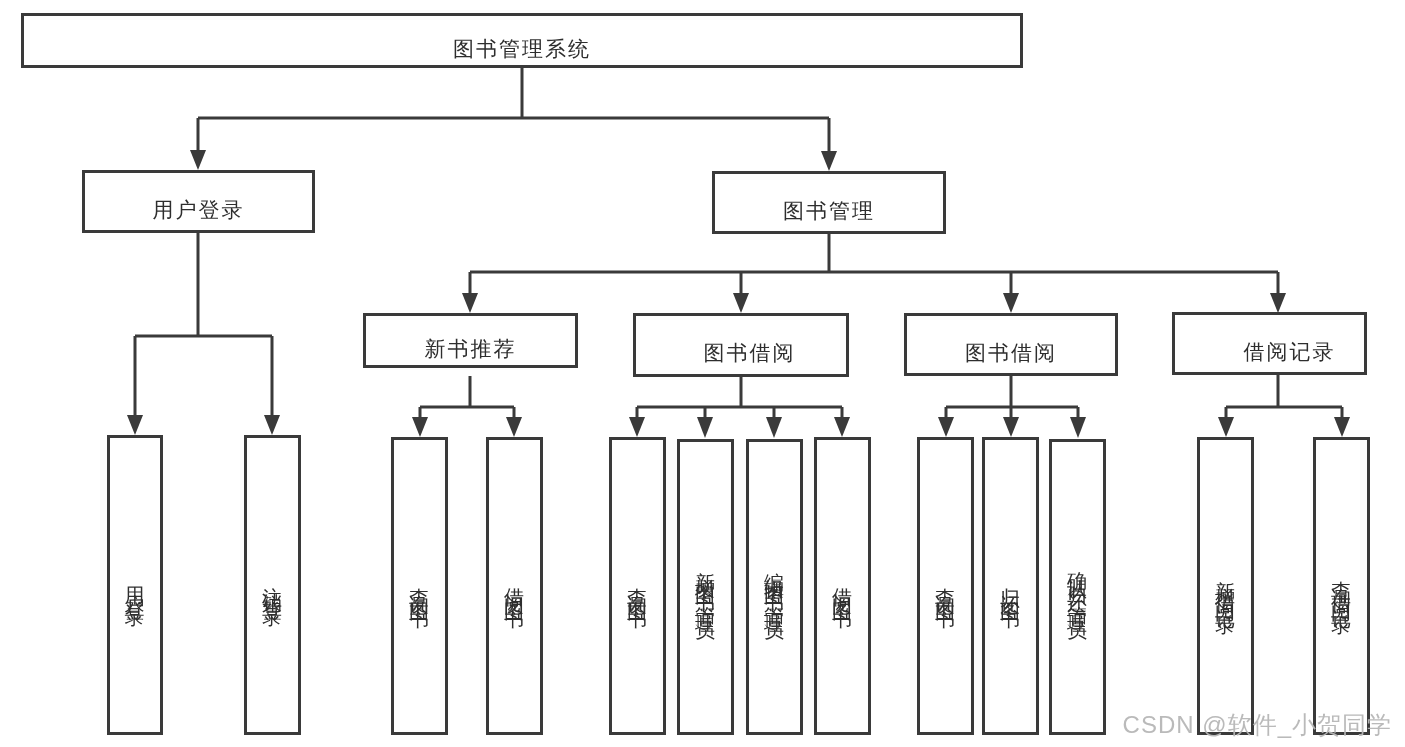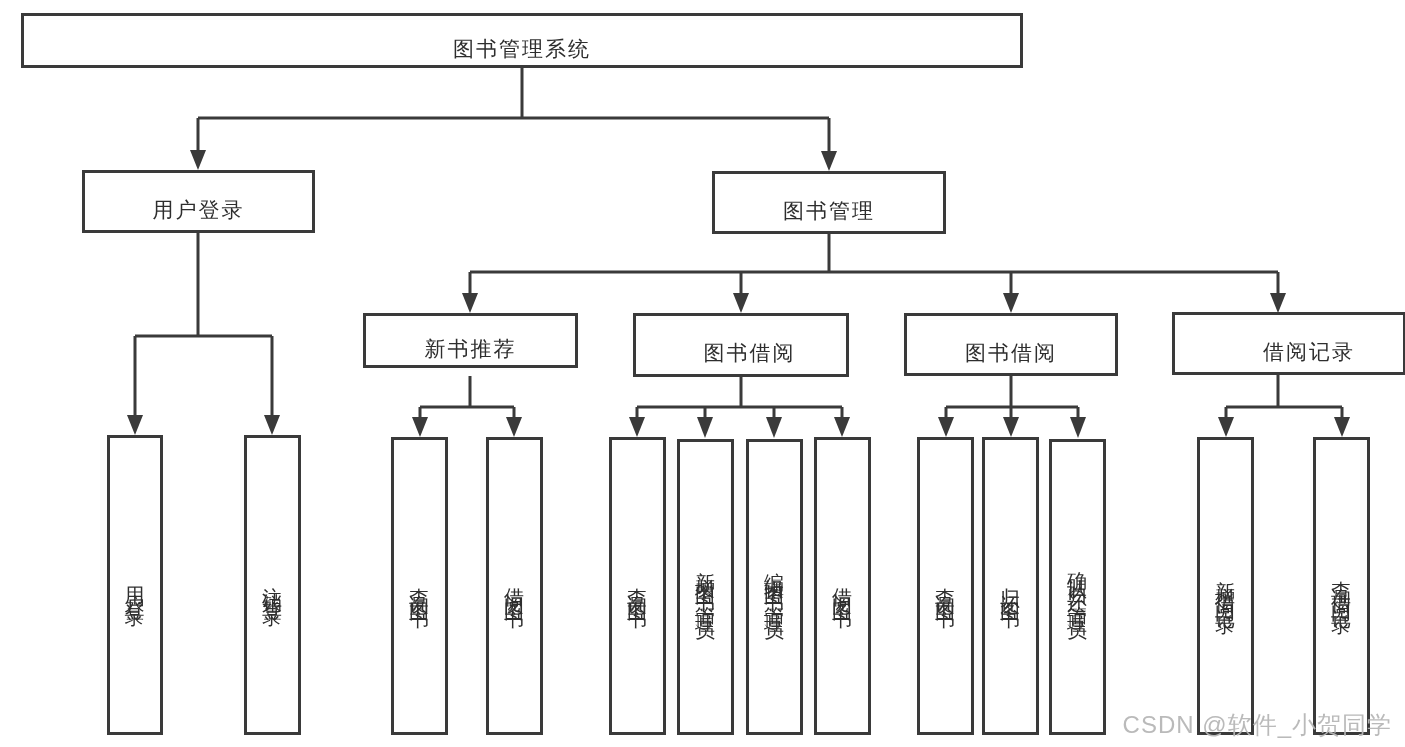--- a/index.html
+++ b/index.html
@@ -99,21 +99,21 @@
 
   <div class="hbox" style="left:363px;top:313px;width:215px;height:55px;text-align:right;">
     <span class="lbl">新书推荐</span>
   </div>
   <div class="hbox" style="left:633px;top:313px;width:216px;height:64px;padding-left:17px;">
     <span class="lbl">图书借阅</span>
   </div>
   <div class="hbox" style="left:904px;top:313px;width:214px;height:63px;">
     <span class="lbl">图书借阅</span>
   </div>
-  <div class="hbox" style="left:1172px;top:312px;width:234px;height:63px;padding-left:40px;">
+  <div class="hbox" style="left:1172px;top:312px;width:195px;height:63px;padding-left:40px;">
     <span class="lbl">借阅记录</span>
   </div>
 
   <div class="vbox" style="left:107px;top:435px;width:56px;height:300px;">
     <span class="lbl">用户登录</span>
   </div>
   <div class="vbox" style="left:244px;top:435px;width:57px;height:300px;">
     <span class="lbl">注销登录</span>
   </div>
 

